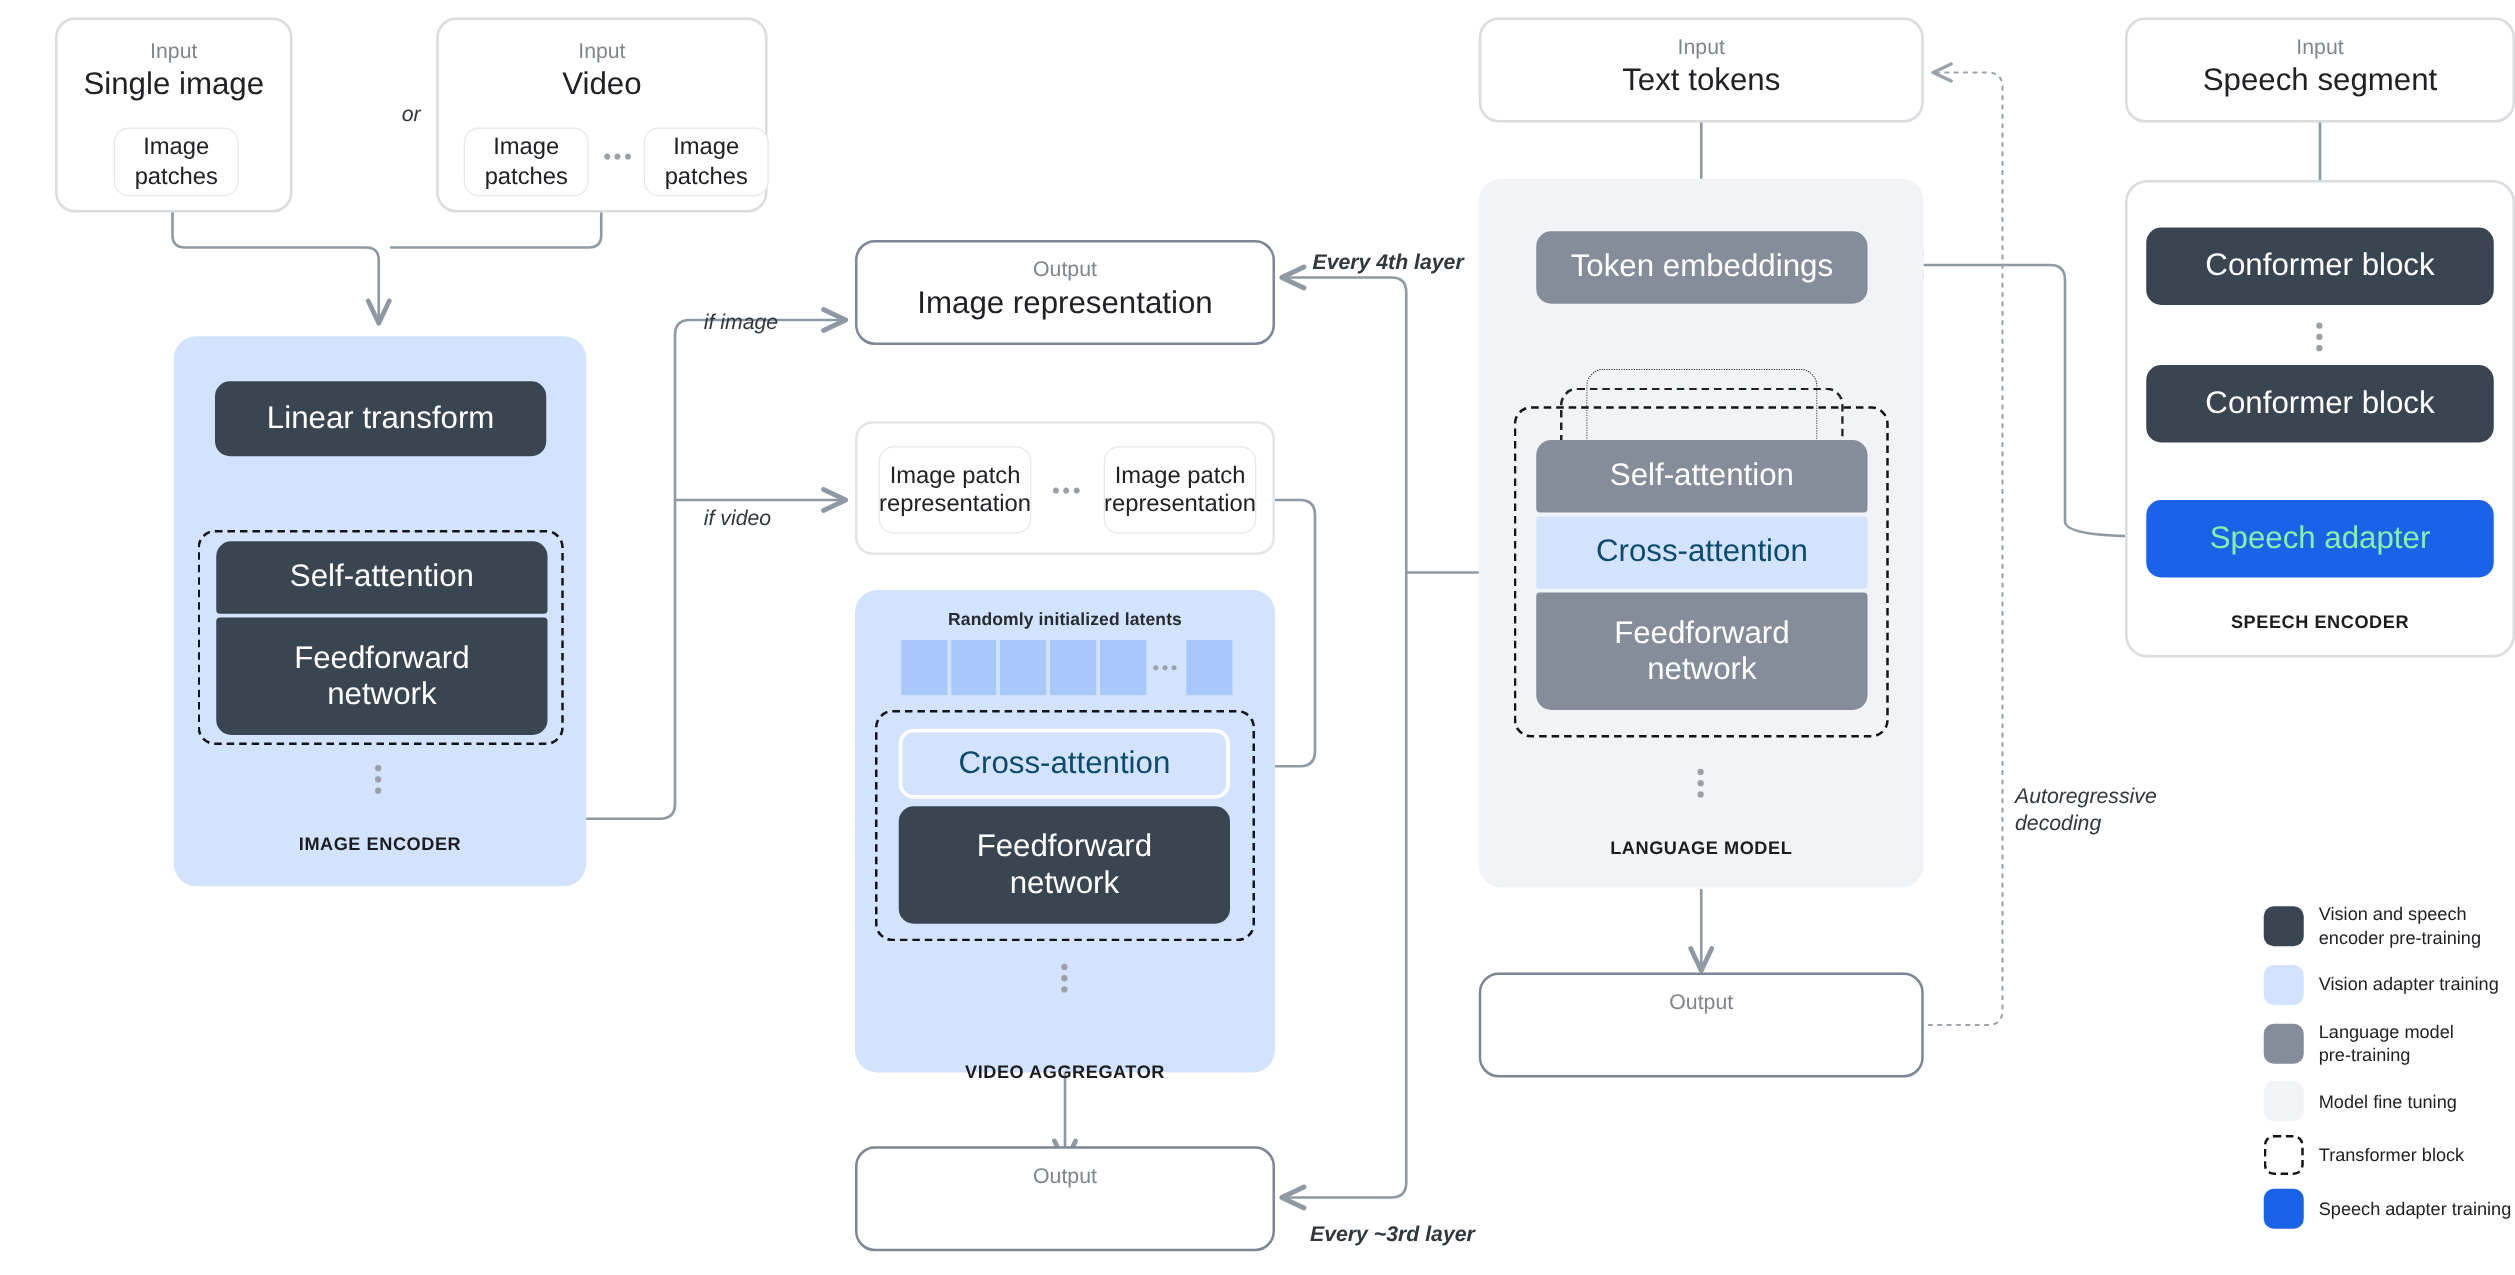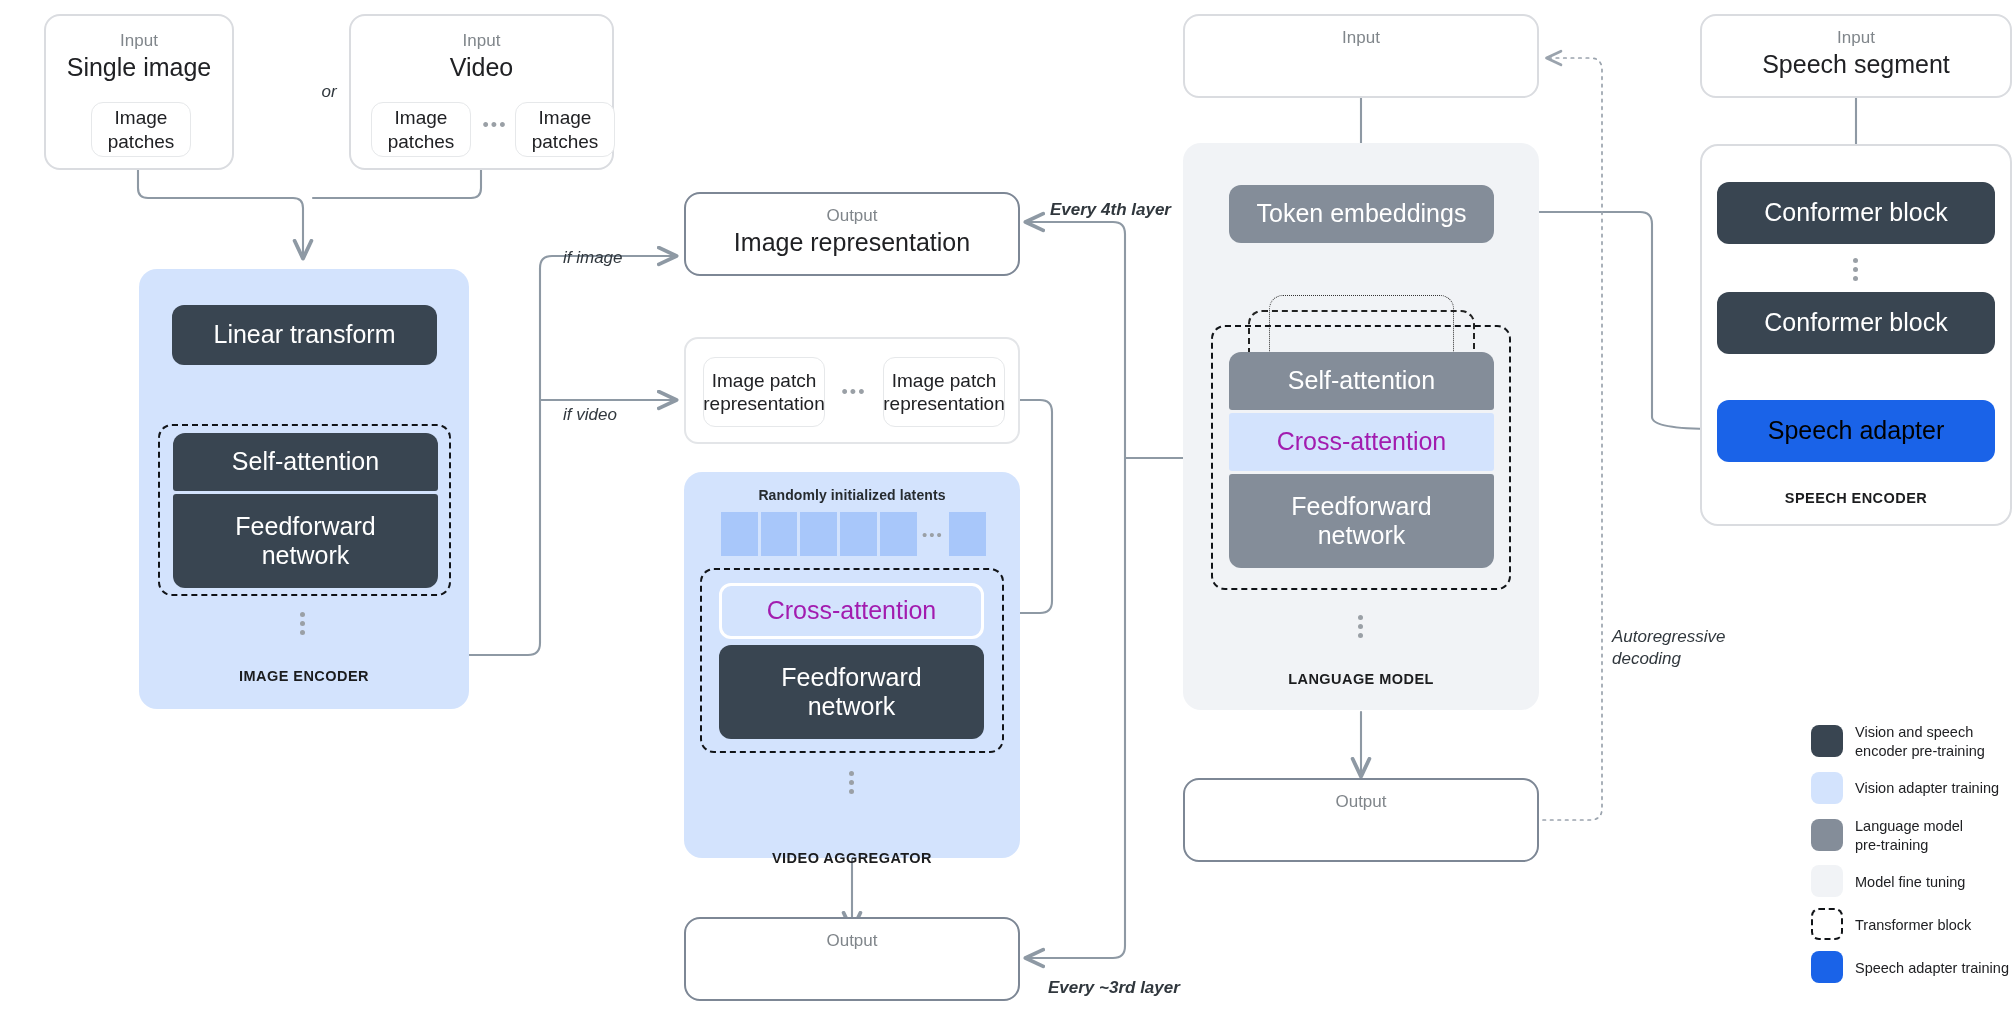--- a/index.html
+++ b/index.html
@@ -39,22 +39,22 @@
     font-size:14.5px; font-weight:bold; letter-spacing:.45px; color:#1b1c1e;
   }
 
   
   .blk {
     border-radius:12px; display:flex; align-items:center; justify-content:center;
     text-align:center; line-height:1.18; font-size:25px;
   }
   .blk-dark { background:#394551; color:#ffffff; }
   .blk-grey { background:#848d99; color:#ffffff; }
-  .blk-lblue { background:#d3e3fd; color:#a21caf; }
-  .blk-blue  { background:#1a63e8; color:#000000; }
+  .blk-lblue { background:#d3e3fd; color:#0c4a6e; }
+  .blk-blue  { background:#1a63e8; color:#86efac; }
 
   
   .dashed {
     border:2.5px dashed #111418; border-radius:14px;
   }
   .dashed-thin { border:2px dashed #222; border-radius:14px; }
   .dotted-thin { border:1.6px dotted #333; border-radius:14px; }
 
   
   .chip {
@@ -221,20 +221,21 @@
     <div class="io-label" style="margin-top:12px;">Output</div>
   </div>
 
   <div class="abs ital-b" style="left:1034px; top:200px; white-space:nowrap;">Every 4th layer</div>
   <div class="abs ital-b" style="left:1032px; top:978px; white-space:nowrap;">Every ~3rd layer</div>
   <div class="abs ital" style="left:1596px; top:626px; width:150px; white-space:pre-line;">Autoregressive
 decoding</div>
 
   <div class="abs card" style="left:1167px; top:14px; width:356px; height:84px;">
     <div class="io-label" style="margin-top:12px;">Input</div>
+    <div class="io-value">Text tokens</div>
   </div>
 
   <div class="abs panel-grey" style="left:1167px; top:143px; width:356px; height:567px;"></div>
 
   <div class="abs blk blk-grey" style="left:1213px; top:185px; width:265px; height:58px;">Token embeddings</div>
 
   <div class="abs dotted-thin" style="left:1253px; top:295px; width:185px; height:60px; border-bottom:none; border-radius:14px 14px 0 0;"></div>
   <div class="abs dashed-thin" style="left:1232px; top:310px; width:227px; height:60px; border-bottom:none; border-radius:14px 14px 0 0;"></div>
   <div class="abs dashed" style="left:1195px; top:325px; width:300px; height:265px;"></div>
 

